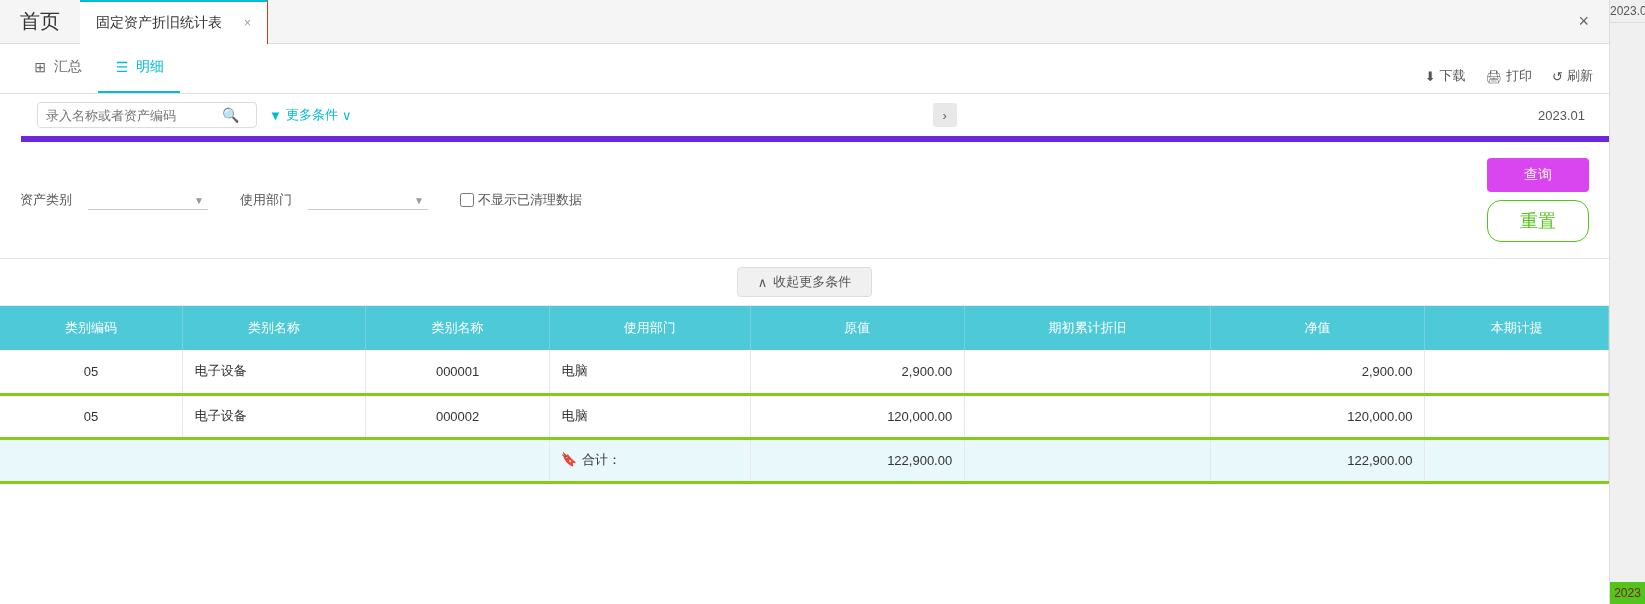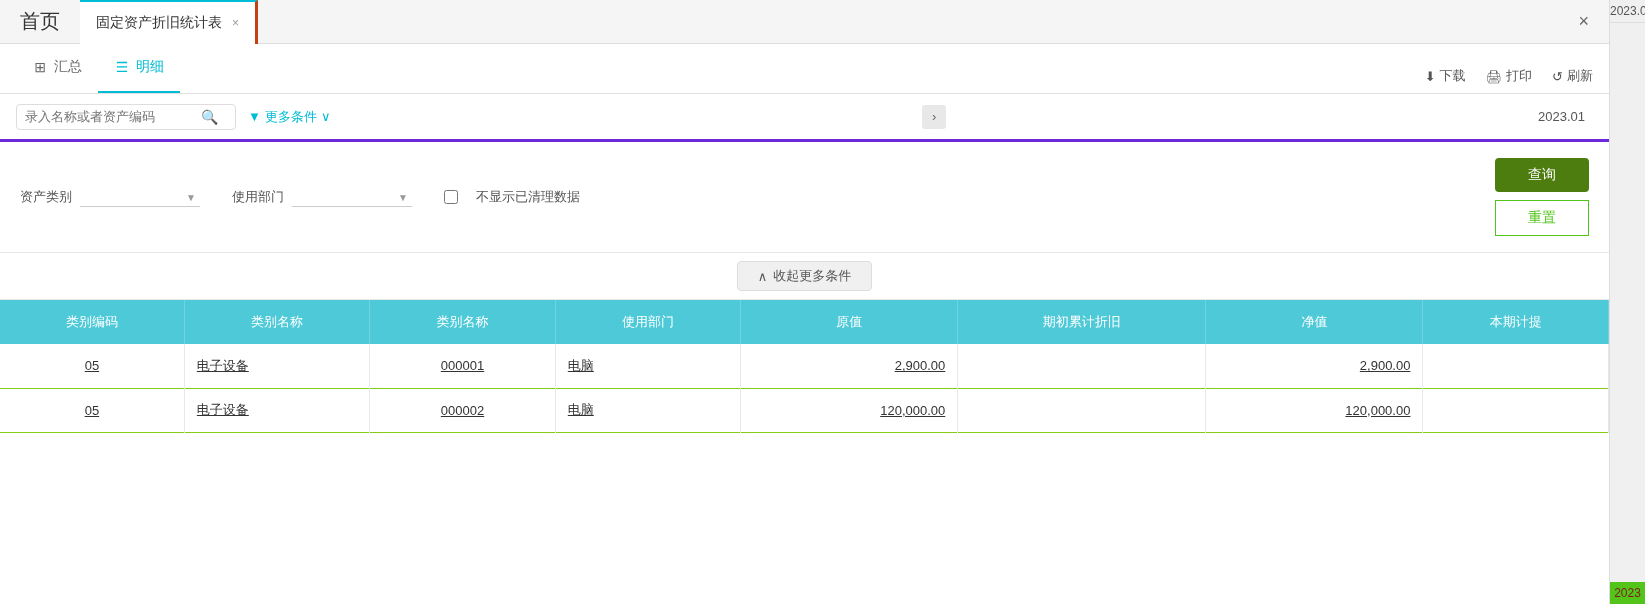--- a/index.html
+++ b/index.html
@@ -4,67 +4,67 @@
   <style>
     * { box-sizing: border-box; margin: 0; padding: 0; }
     body { font-family: "Microsoft YaHei", "PingFang SC", sans-serif; font-size: 13px; background: #f5f5f5; color: #333; width: 1645px; height: 604px; overflow: hidden; display: flex; }
 
     
     .main-area { flex: 1; display: flex; flex-direction: column; background: #fff; }
 
     
     .tab-bar { display: flex; align-items: center; background: #f5f5f5; border-bottom: 1px solid #ddd; height: 44px; padding: 0 0 0 0; }
     .tab-home { padding: 0 20px; height: 44px; display: flex; align-items: center; color: #333; cursor: pointer; font-size: 20px; }
-    .tab-item { display: flex; align-items: center; background: #fff; height: 44px; padding: 0 16px; border-top: 2px solid #00bcd4; border-right: 3px solid #c2410c; color: #333; font-size: 14px; cursor: pointer; gap: 6px; }
+    .tab-item { display: flex; align-items: center; background: #fff; height: 44px; padding: 0 16px; border-top: 2px solid #00bcd4; border-right: 1px solid #c2410c; color: #333; font-size: 14px; cursor: pointer; gap: 18px; }
     .tab-close { color: #999; font-size: 12px; cursor: pointer; margin-left: 4px; }
     .tab-bar-close { margin-left: auto; padding-right: 20px; cursor: pointer; color: #666; font-size: 18px; }
 
     
     .sub-tab-bar { display: flex; align-items: flex-end; background: #fff; border-bottom: 1px solid #e0e0e0; height: 50px; padding: 0 16px; }
     .sub-tab { display: flex; align-items: center; padding: 8px 16px; cursor: pointer; font-size: 14px; gap: 6px; color: #666; border-bottom: 2px solid transparent; height: 50px; }
     .sub-tab.active { color: #00bcd4; border-bottom: 2px solid #00bcd4; }
     .sub-tab-icon { width: 16px; height: 16px; display: inline-flex; align-items: center; justify-content: center; }
     .toolbar-right { margin-left: auto; display: flex; align-items: center; gap: 20px; padding-bottom: 8px; }
     .toolbar-btn { display: flex; align-items: center; gap: 4px; cursor: pointer; color: #555; font-size: 13px; }
 
     
-    .search-bar { display: flex; align-items: center; background: #fff; border-bottom: 3px solid #6d28d9; padding: 8px 16px; gap: 12px; height: 48px; }
+    .search-bar { display: flex; align-items: center; background: #fff; border-bottom: 6px solid #6d28d9; padding: 8px 16px; gap: 12px; height: 48px; margin-left: 21px; }
     .search-input-wrap { display: flex; align-items: center; border: 1px solid #ddd; border-radius: 4px; padding: 4px 8px; gap: 6px; width: 220px; background: #fff; }
     .search-input { border: none; outline: none; font-size: 13px; color: #999; width: 170px; background: transparent; }
     .search-icon { color: #999; font-size: 14px; }
     .more-filter { display: flex; align-items: center; gap: 4px; color: #00bcd4; cursor: pointer; font-size: 13px; }
     .filter-icon { color: #00bcd4; }
 
     
     .collapse-arrow { margin-left: auto; width: 24px; height: 24px; background: #e8e8e8; border-radius: 3px; display: flex; align-items: center; justify-content: center; cursor: pointer; color: #666; }
 
     
     .filter-panel { background: #fff; border-bottom: 1px solid #e8e8e8; padding: 16px 20px; display: flex; flex-direction: column; gap: 16px; }
     .filter-row { display: flex; align-items: center; gap: 32px; }
-    .filter-item { display: flex; align-items: center; gap: 8px; }
+    .filter-item { display: flex; align-items: center; gap: 16px; }
     .filter-label { font-size: 13px; color: #555; }
     .filter-select { border: none; border-bottom: 1px solid #ccc; padding: 2px 24px 2px 4px; font-size: 13px; color: #333; background: transparent; appearance: none; min-width: 120px; cursor: pointer; }
     .filter-select-wrap { position: relative; display: inline-flex; align-items: center; }
     .filter-select-arrow { position: absolute; right: 4px; color: #999; font-size: 10px; pointer-events: none; }
-    .filter-checkbox-wrap { display: flex; align-items: center; gap: 18px; }
+    .filter-checkbox-wrap { display: flex; align-items: center; gap: 4px; }
     .filter-checkbox { width: 14px; height: 14px; border: 1px solid #ccc; cursor: pointer; }
     .filter-actions { margin-left: auto; display: flex; flex-direction: column; gap: 8px; }
-    .btn-query { background: #4d7c0f; color: #fff; border: none; border-radius: 4px; padding: 8px 32px; font-size: 14px; cursor: pointer; }
-    .btn-reset { background: #fff; color: #52c41a; border: 1px solid #52c41a; border-radius: 0; padding: 8px 32px; font-size: 14px; cursor: pointer; }
+    .btn-query { background: #d946ef; color: #fff; border: none; border-radius: 4px; padding: 8px 32px; font-size: 14px; cursor: pointer; }
+    .btn-reset { background: #fff; color: #52c41a; border: 1px solid #52c41a; border-radius: 14px; padding: 8px 32px; font-size: 18px; cursor: pointer; }
 
     
     .collapse-row { display: flex; justify-content: center; padding: 8px 0; background: #fff; border-bottom: 1px solid #e8e8e8; }
     .collapse-btn { display: flex; align-items: center; gap: 6px; color: #555; background: #f0f0f0; border: 1px solid #ddd; border-radius: 4px; padding: 5px 20px; cursor: pointer; font-size: 13px; }
 
     
     .table-wrap { flex: 1; overflow: auto; }
     table { width: 100%; border-collapse: collapse; }
     thead tr { background: #4ec9d8; color: #fff; height: 44px; }
     thead th { padding: 0 12px; text-align: center; font-weight: normal; font-size: 13px; border-right: 1px solid rgba(255,255,255,0.2); white-space: nowrap; }
-    tbody tr { background: #fff; border-bottom: 1px solid #84cc16; height: 44px; text-decoration: underline; }
+    tbody tr { background: #fff; border-bottom: 3px solid #84cc16; height: 44px; }
     tbody td { padding: 0 12px; font-size: 13px; border-right: 1px solid #e8e8e8; white-space: nowrap; }
     .td-number { text-align: right; }
     .td-center { text-align: center; }
     .total-row { background: #e8f8fb; }
     .total-row td { font-size: 13px; }
     .total-icon { color: #00bcd4; margin-right: 4px; }
 
     
     .right-sidebar { width: 36px; background: #f0f0f0; display: flex; flex-direction: column; align-items: center; border-left: 1px solid #ddd; }
     .sidebar-month { font-size: 12px; color: #555; padding: 6px 0; cursor: pointer; text-align: center; border-bottom: 1px solid #e0e0e0; width: 100%; display: flex; justify-content: center; }
@@ -194,20 +194,28 @@
           <tr>
       <td class="td-center">05</td>
       <td>电子设备</td>
       <td class="td-center">000002</td>
       <td>电脑</td>
       <td class="td-number">120,000.00</td>
       <td class="td-number"></td>
       <td class="td-number">120,000.00</td>
       <td class="td-number"></td>
     </tr>
+          <tr class="total-row">
+    <td colspan="3"></td>
+    <td><span class="total-icon">🔖</span>合计：</td>
+    <td class="td-number">122,900.00</td>
+    <td class="td-number"></td>
+    <td class="td-number">122,900.00</td>
+    <td class="td-number"></td>
+  </tr>
         </tbody>
     </table>
   </div>
 </div>
 
 <div class="right-sidebar">
   <div class="date-nav">2023.01</div>
   <div class="sidebar-year">2023</div>
 </div>
 

